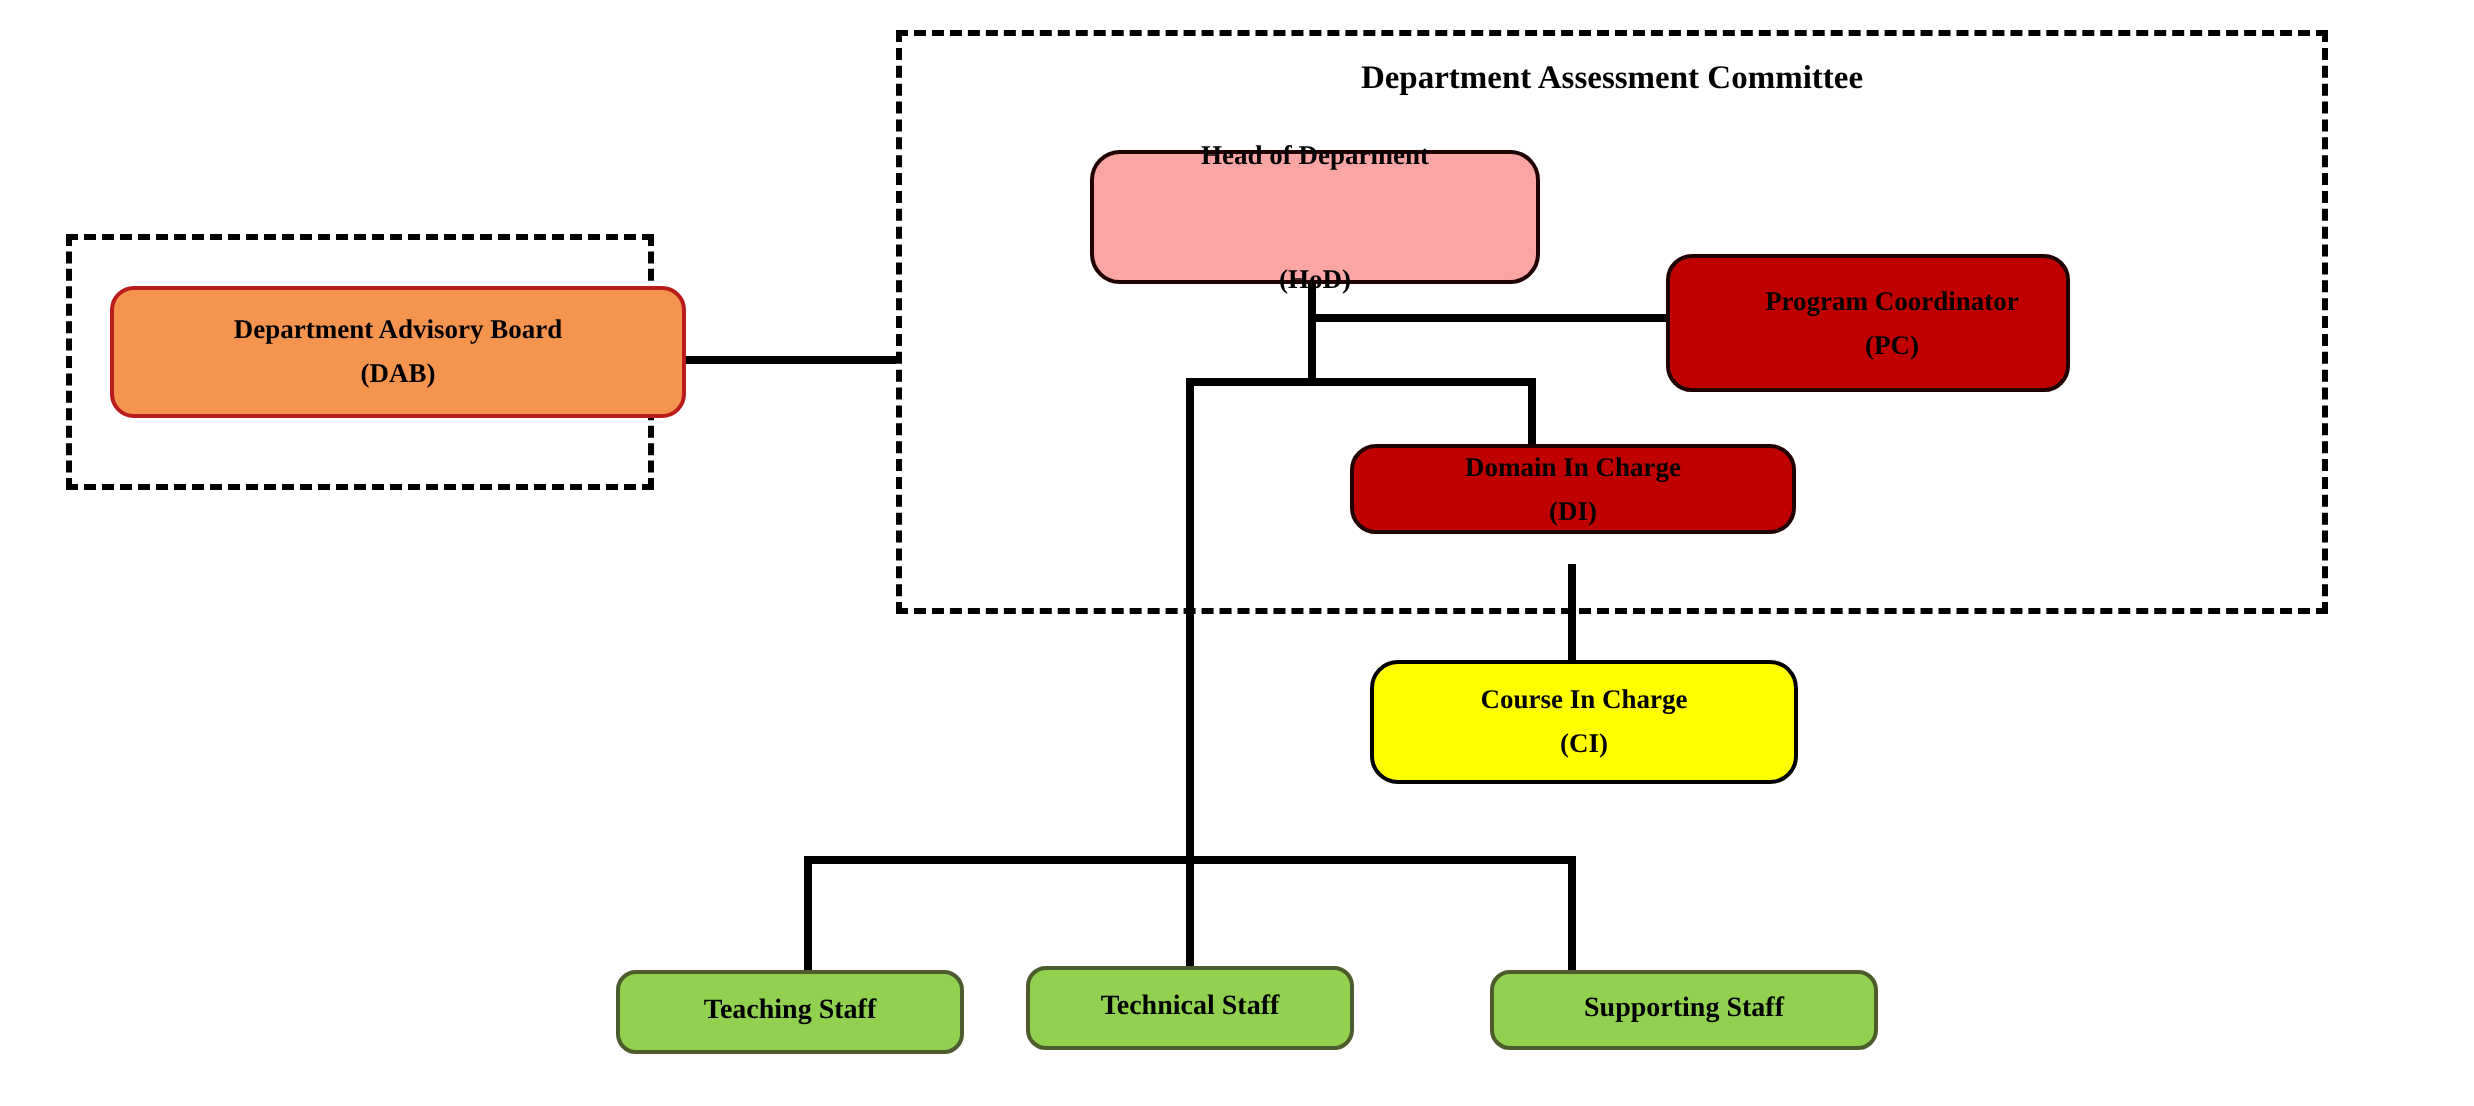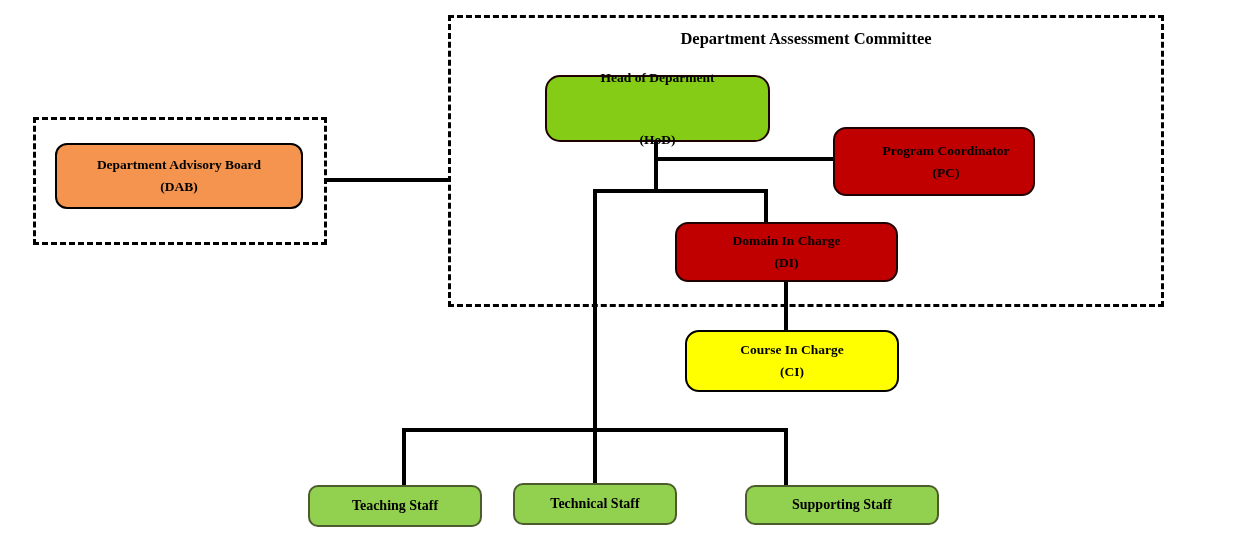--- a/index.html
+++ b/index.html
@@ -37,24 +37,24 @@
     line-height:1.6;
     color:#000000;
   }
   .line { position:absolute; background:#000000; }
 
   
   #grp-committee { left:448px; top:15px;  width:716px; height:292px; }
   #grp-dab       { left:33px;  top:117px; width:294px; height:128px; }
 
   
-  #node-dab  { left:55px;  top:143px; width:248px; height:66px; border:2px solid #000000; border-radius:12px; }
+  #node-dab  { left:55px;  top:143px; width:288px; height:66px; border:2px solid #b91c1c; border-radius:12px; }
   #node-hod  { left:545px; top:75px;  width:225px; height:67px; border:2px solid #200000; border-radius:15px; }
   #node-pc   { left:833px; top:127px; width:202px; height:69px; border:2px solid #200000; border-radius:13px;padding-left:24px; }
-  #node-di   { left:675px; top:222px; width:223px; height:60px; border:2px solid #200000; border-radius:13px; }
+  #node-di   { left:675px; top:222px; width:223px; height:45px; border:2px solid #200000; border-radius:13px; }
   #node-ci   { left:685px; top:330px; width:214px; height:62px; border:2px solid #000000; border-radius:14px; }
   #node-teaching   { left:308px; top:485px; width:174px; height:42px; border:2px solid #4c5c2c; border-radius:10px; font-size:14px; }
   #node-technical  { left:513px; top:483px; width:164px; height:42px; border:2px solid #4c5c2c; border-radius:10px; font-size:14px; }
   #node-supporting { left:745px; top:485px; width:194px; height:40px; border:2px solid #4c5c2c; border-radius:10px; font-size:14px; }
 
   
   #line-hod-down     { left:654px; top:142px; width:4px;   height:50px; }
   #line-hod-pc       { left:654px; top:157px; width:179px; height:4px;  }
   #line-tee          { left:593px; top:189px; width:175px; height:4px;  }
   #line-tee-di       { left:764px; top:189px; width:4px;   height:33px; }
@@ -85,21 +85,21 @@
   <div class="line" id="line-dab-committee"></div>
   <div class="line" id="line-staff-h"></div>
   <div class="line" id="line-teaching-v"></div>
   <div class="line" id="line-supporting-v"></div>
 
   <div class="node" id="node-dab" style="background-color: rgb(244, 148, 78);">
     <div>Department Advisory Board</div>
     <div>(DAB)</div>
   </div>
 
-  <div class="node" id="node-hod" style="background-color: #84cc16; gap: 40px;">
+  <div class="node" id="node-hod" style="background-color: #fca5a5; gap: 40px;">
     <div>Head of Deparment</div>
     <div>(HoD)</div>
   </div>
 
   <div class="node" id="node-pc" style="background-color: rgb(192, 0, 0);">
     <div>Program Coordinator</div>
     <div>(PC)</div>
   </div>
 
   <div class="node" id="node-di" style="background-color: rgb(192, 0, 0);">

